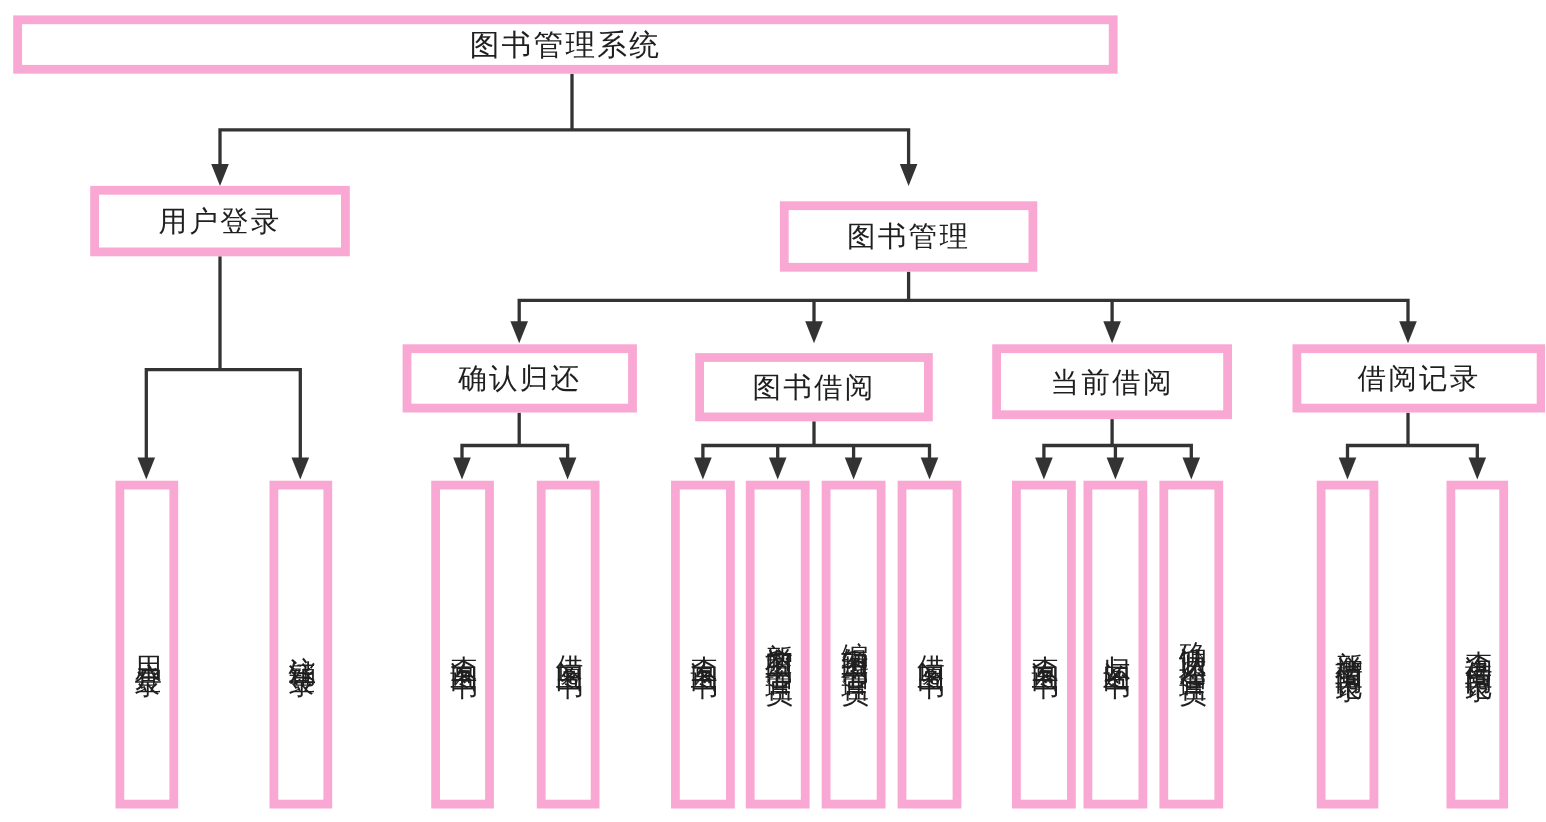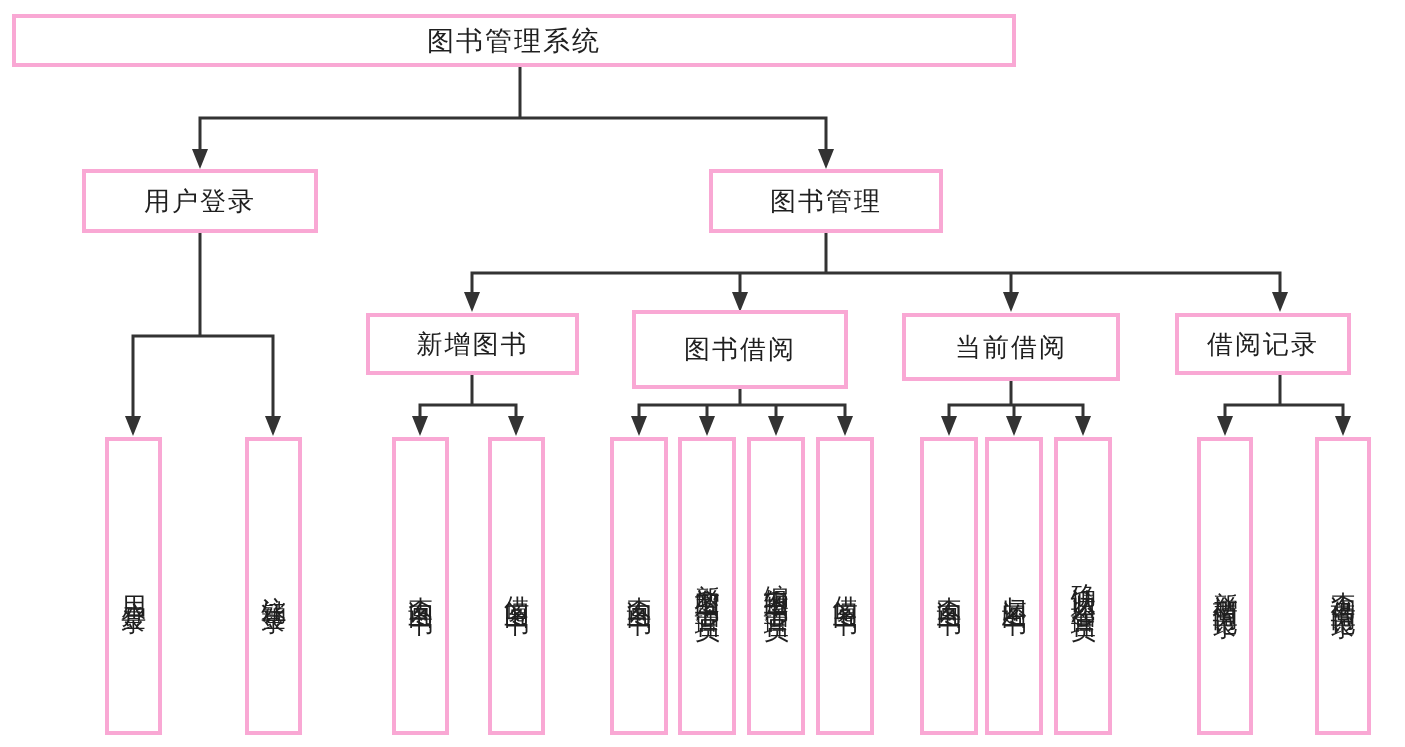--- a/index.html
+++ b/index.html
@@ -6,21 +6,21 @@
   .canvas{
     position:relative;
     width:1405px;height:747px;
     background:#ffffff;
     font-family:"Liberation Sans","DejaVu Sans",sans-serif;
     overflow:hidden;
   }
   .wires{position:absolute;left:0;top:0;width:1405px;height:747px;z-index:1;}
   .node{
     position:absolute;
-    border:4px solid #f9a8d4;
+    border:8px solid #f9a8d4;
     background:#ffffff;
     display:flex;align-items:center;justify-content:center;
     color:#1f1f1f;
     z-index:2;
     box-sizing:border-box;
   }
   .node .label{
     font-size:26px;
     letter-spacing:2px;
     white-space:nowrap;
@@ -104,34 +104,34 @@
     </g>
   </svg>
 
   <div class="node root" style="left:12px;top:14px;width:1004px;height:53px">
     <span class="label">图书管理系统</span>
   </div>
 
   <div class="node" style="left:82px;top:169px;width:236px;height:64px">
     <span class="label">用户登录</span>
   </div>
-  <div class="node" style="left:709px;top:169px;width:234px;height:64px">
+  <div class="node" style="left:709px;top:183px;width:234px;height:64px">
     <span class="label">图书管理</span>
   </div>
 
   <div class="node" style="left:366px;top:313px;width:213px;height:62px">
-    <span class="label">新增图书</span>
+    <span class="label">确认归还</span>
   </div>
-  <div class="node" style="left:632px;top:310px;width:216px;height:79px">
+  <div class="node" style="left:632px;top:321px;width:216px;height:62px">
     <span class="label">图书借阅</span>
   </div>
   <div class="node" style="left:902px;top:313px;width:218px;height:68px">
     <span class="label">当前借阅</span>
   </div>
-  <div class="node" style="left:1175px;top:313px;width:176px;height:62px">
+  <div class="node" style="left:1175px;top:313px;width:230px;height:62px">
     <span class="label">借阅记录</span>
   </div>
 
   <div class="node leaf" style="left:105px;top:437px;width:57px;height:298px">
     <span class="vlabel">用户登录</span>
   </div>
   <div class="node leaf" style="left:245px;top:437px;width:57px;height:298px">
     <span class="vlabel">注销登录</span>
   </div>
 

